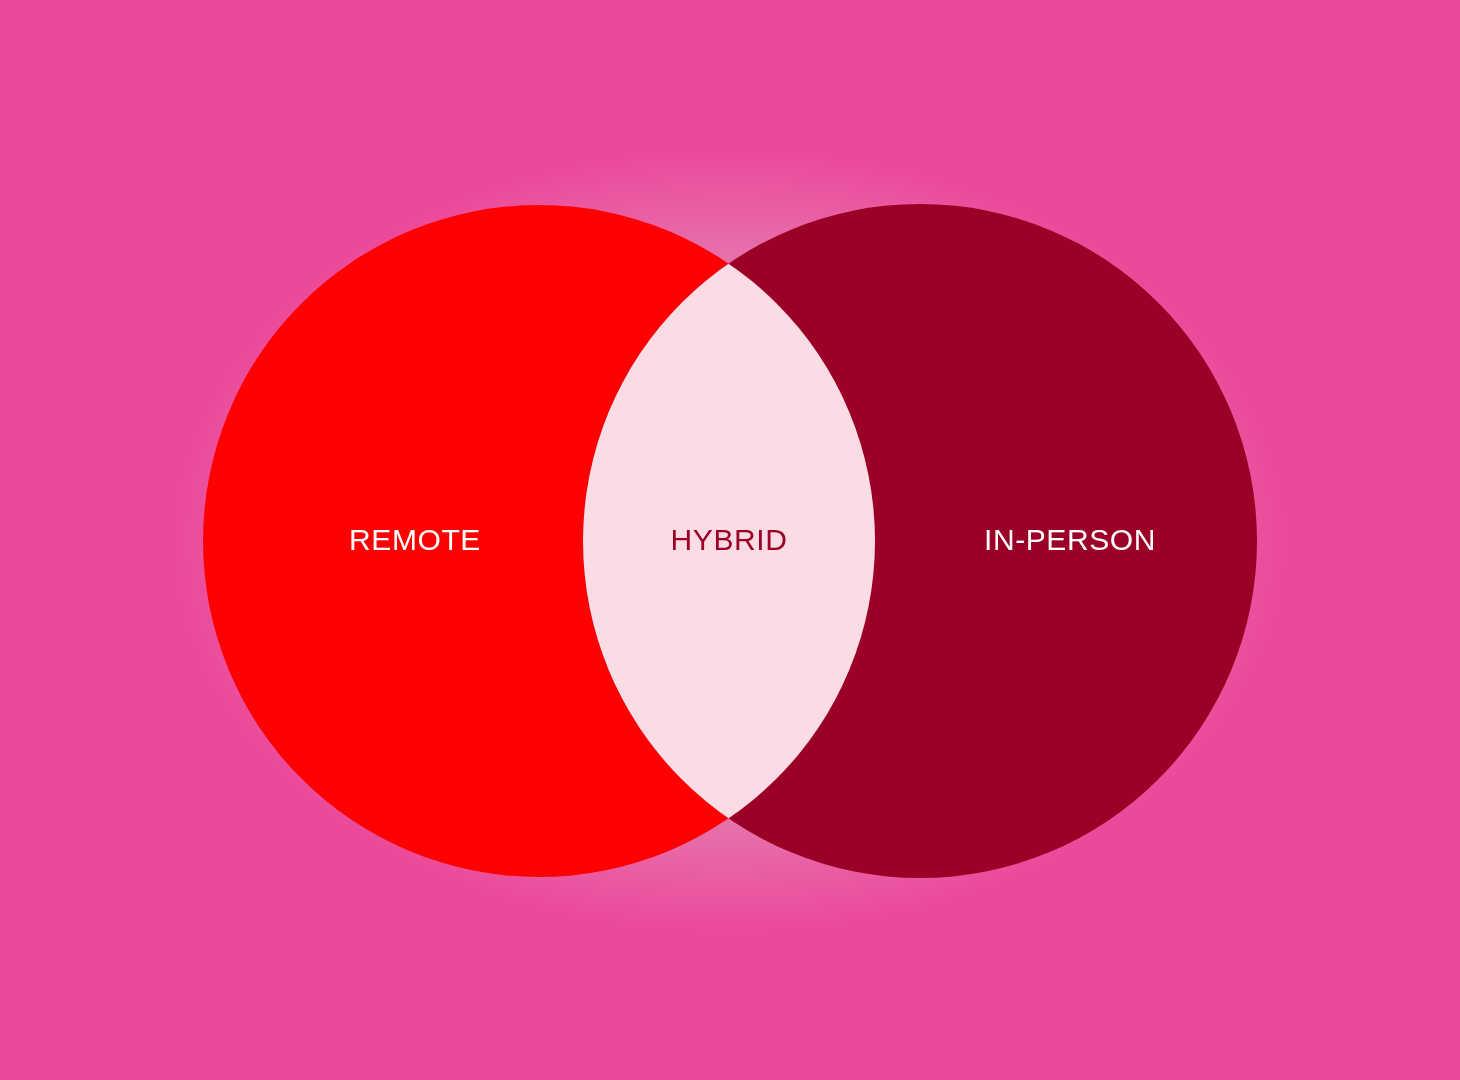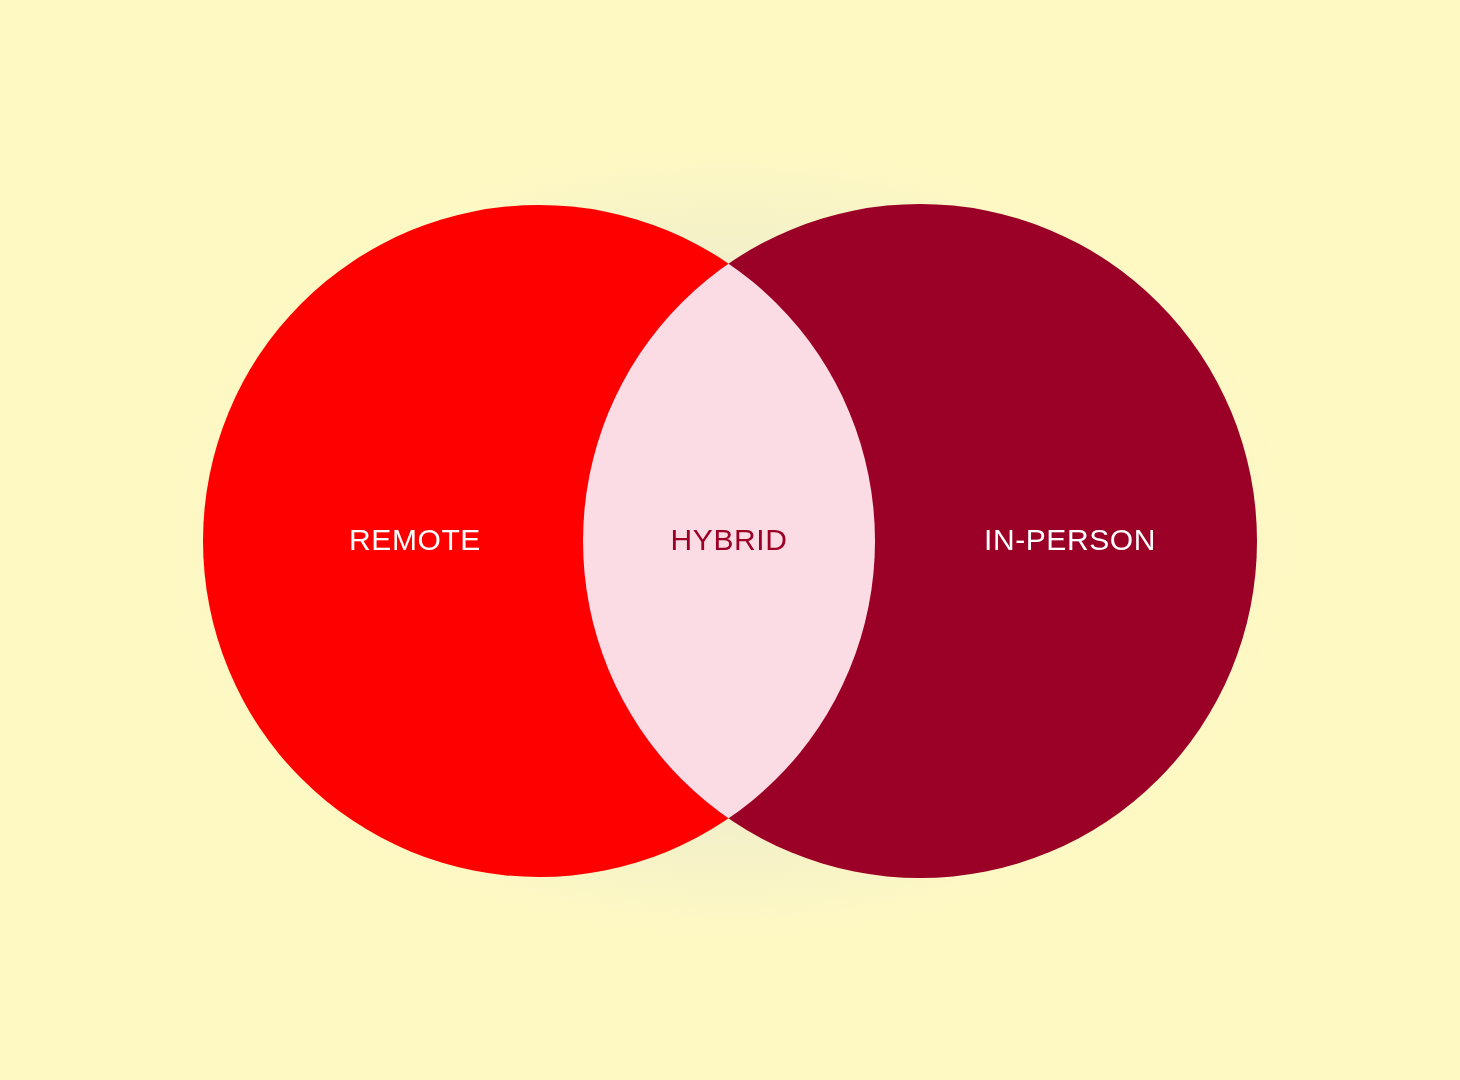--- a/index.html
+++ b/index.html
@@ -32,21 +32,21 @@
     font-size: 30px;
     font-weight: 400;
     letter-spacing: 0.6px;
     text-anchor: middle;
     dominant-baseline: middle;
   }
 </style>
 </head>
 <body style="background: rgb(252, 252, 252);">
 
-<div class="venn-stage" style="background: #fef9c3;">
+<div class="venn-stage" style="background: #ec4899;">
   <svg class="venn-svg" viewBox="0 0 1460 1080" xmlns="http://www.w3.org/2000/svg">
     <defs>
       <clipPath id="clip-left">
         <circle id="clip-left-circle" cx="539" cy="541" r="336"></circle>
       </clipPath>
       <radialGradient id="soft-shadow" cx="50%" cy="50%" r="50%">
         <stop offset="70%" stop-color="#d8d8d8" stop-opacity="0.30"></stop>
         <stop offset="100%" stop-color="#d8d8d8" stop-opacity="0"></stop>
       </radialGradient>
     </defs>

